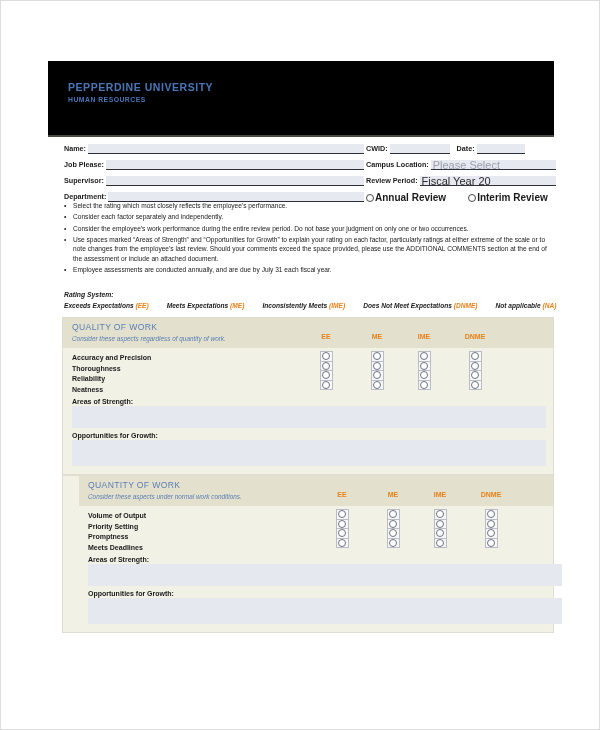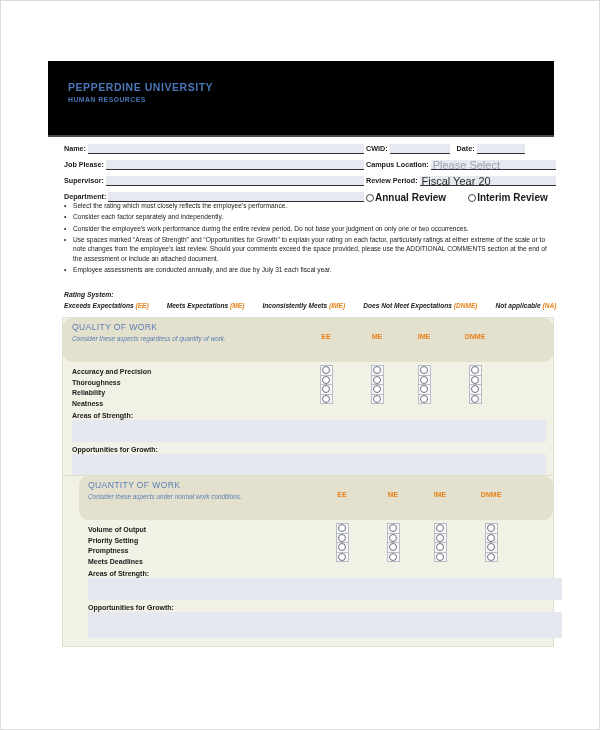--- a/index.html
+++ b/index.html
@@ -175,23 +175,22 @@
     left: 61px;
     width: 492px;
     background: #f2f1e6;
     border: 1px solid #e0ded0;
   }
   #section-quality  { top: 316px; }
   #section-quantity { top: 474px; padding-left: 16px; }
 
   .sec-head {
     position: relative;
-    height: 44px;
+    height: 30px;
     background: #e3e0cd;
-    border-radius: 9px;
   }
   .sec-title {
     position: absolute;
     left: 9px; top: 4px;
     font-size: 8.6px;
     font-weight: normal;
     letter-spacing: 0.35px;
     color: #5a7fb5;
     white-space: nowrap;
   }

